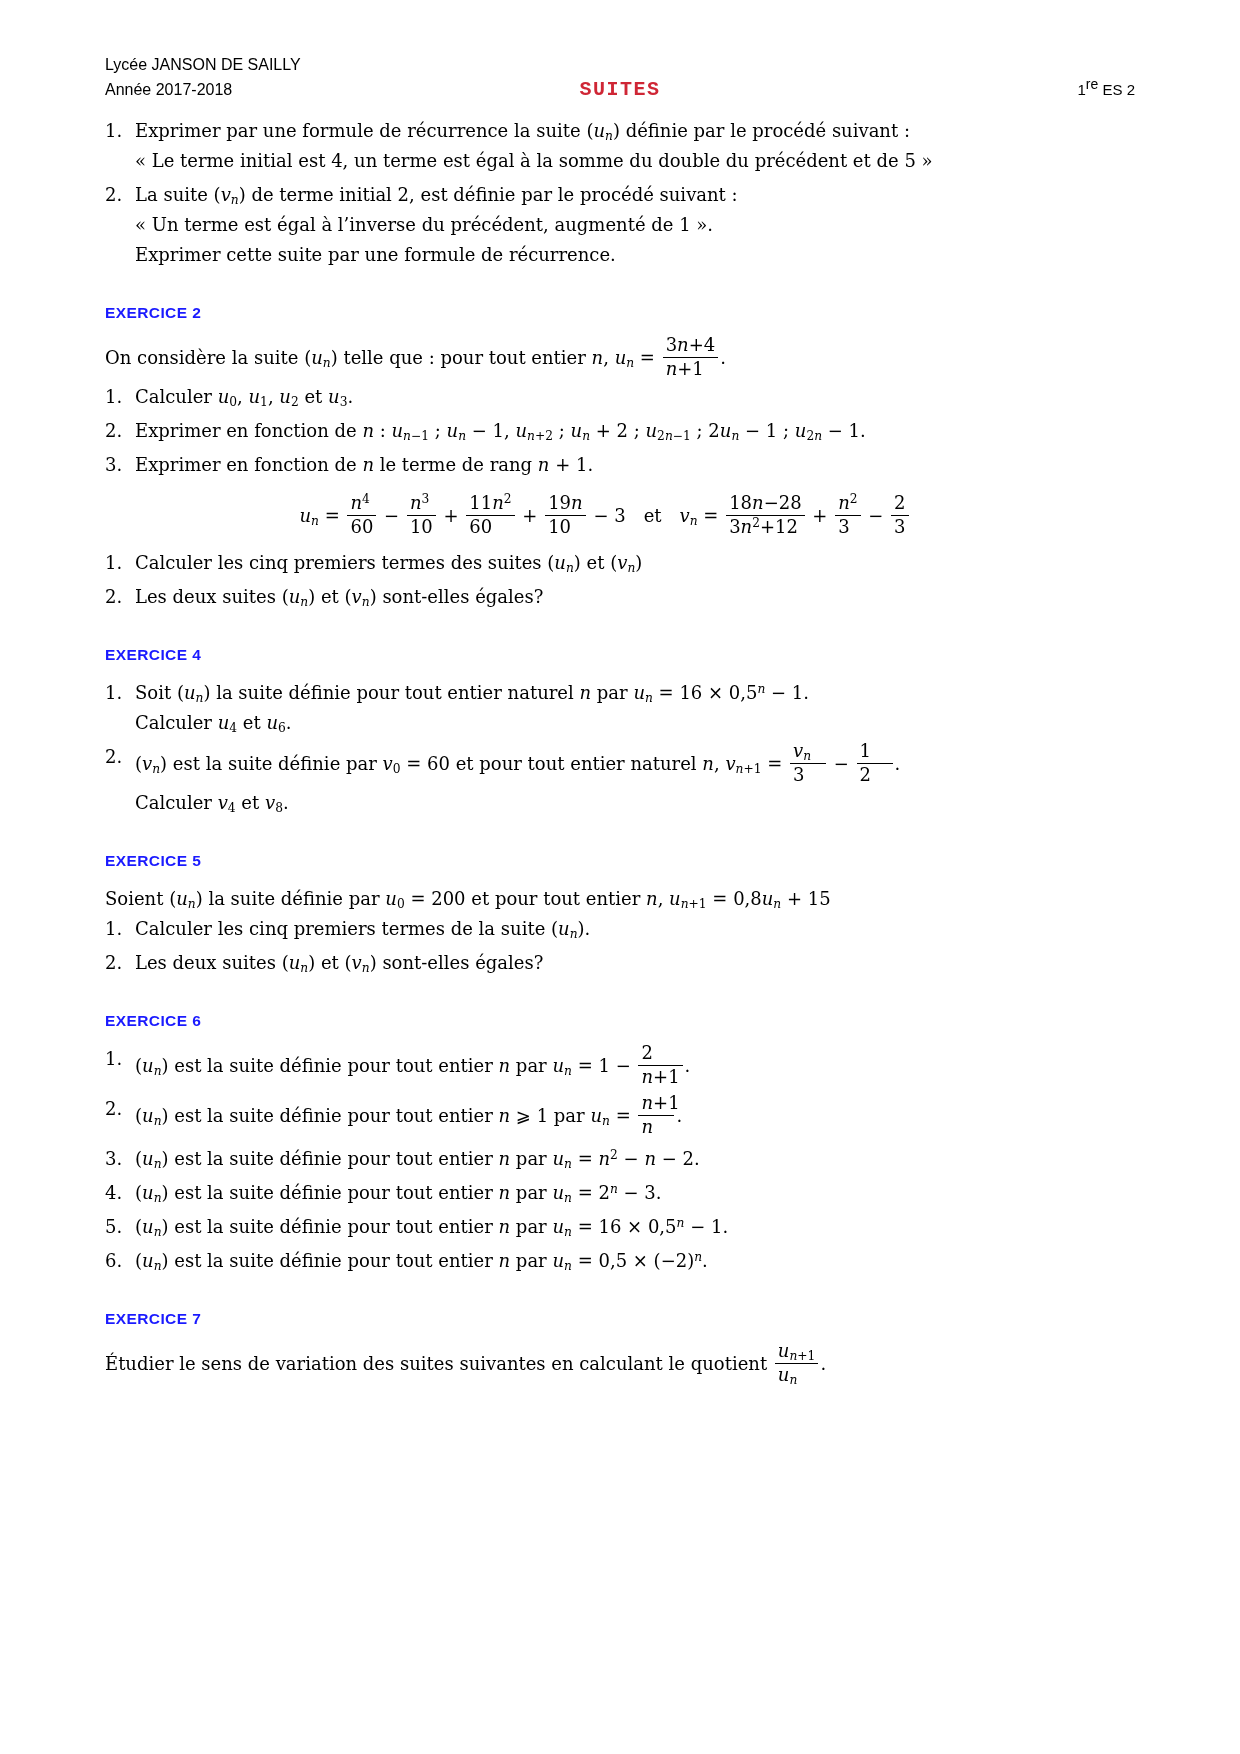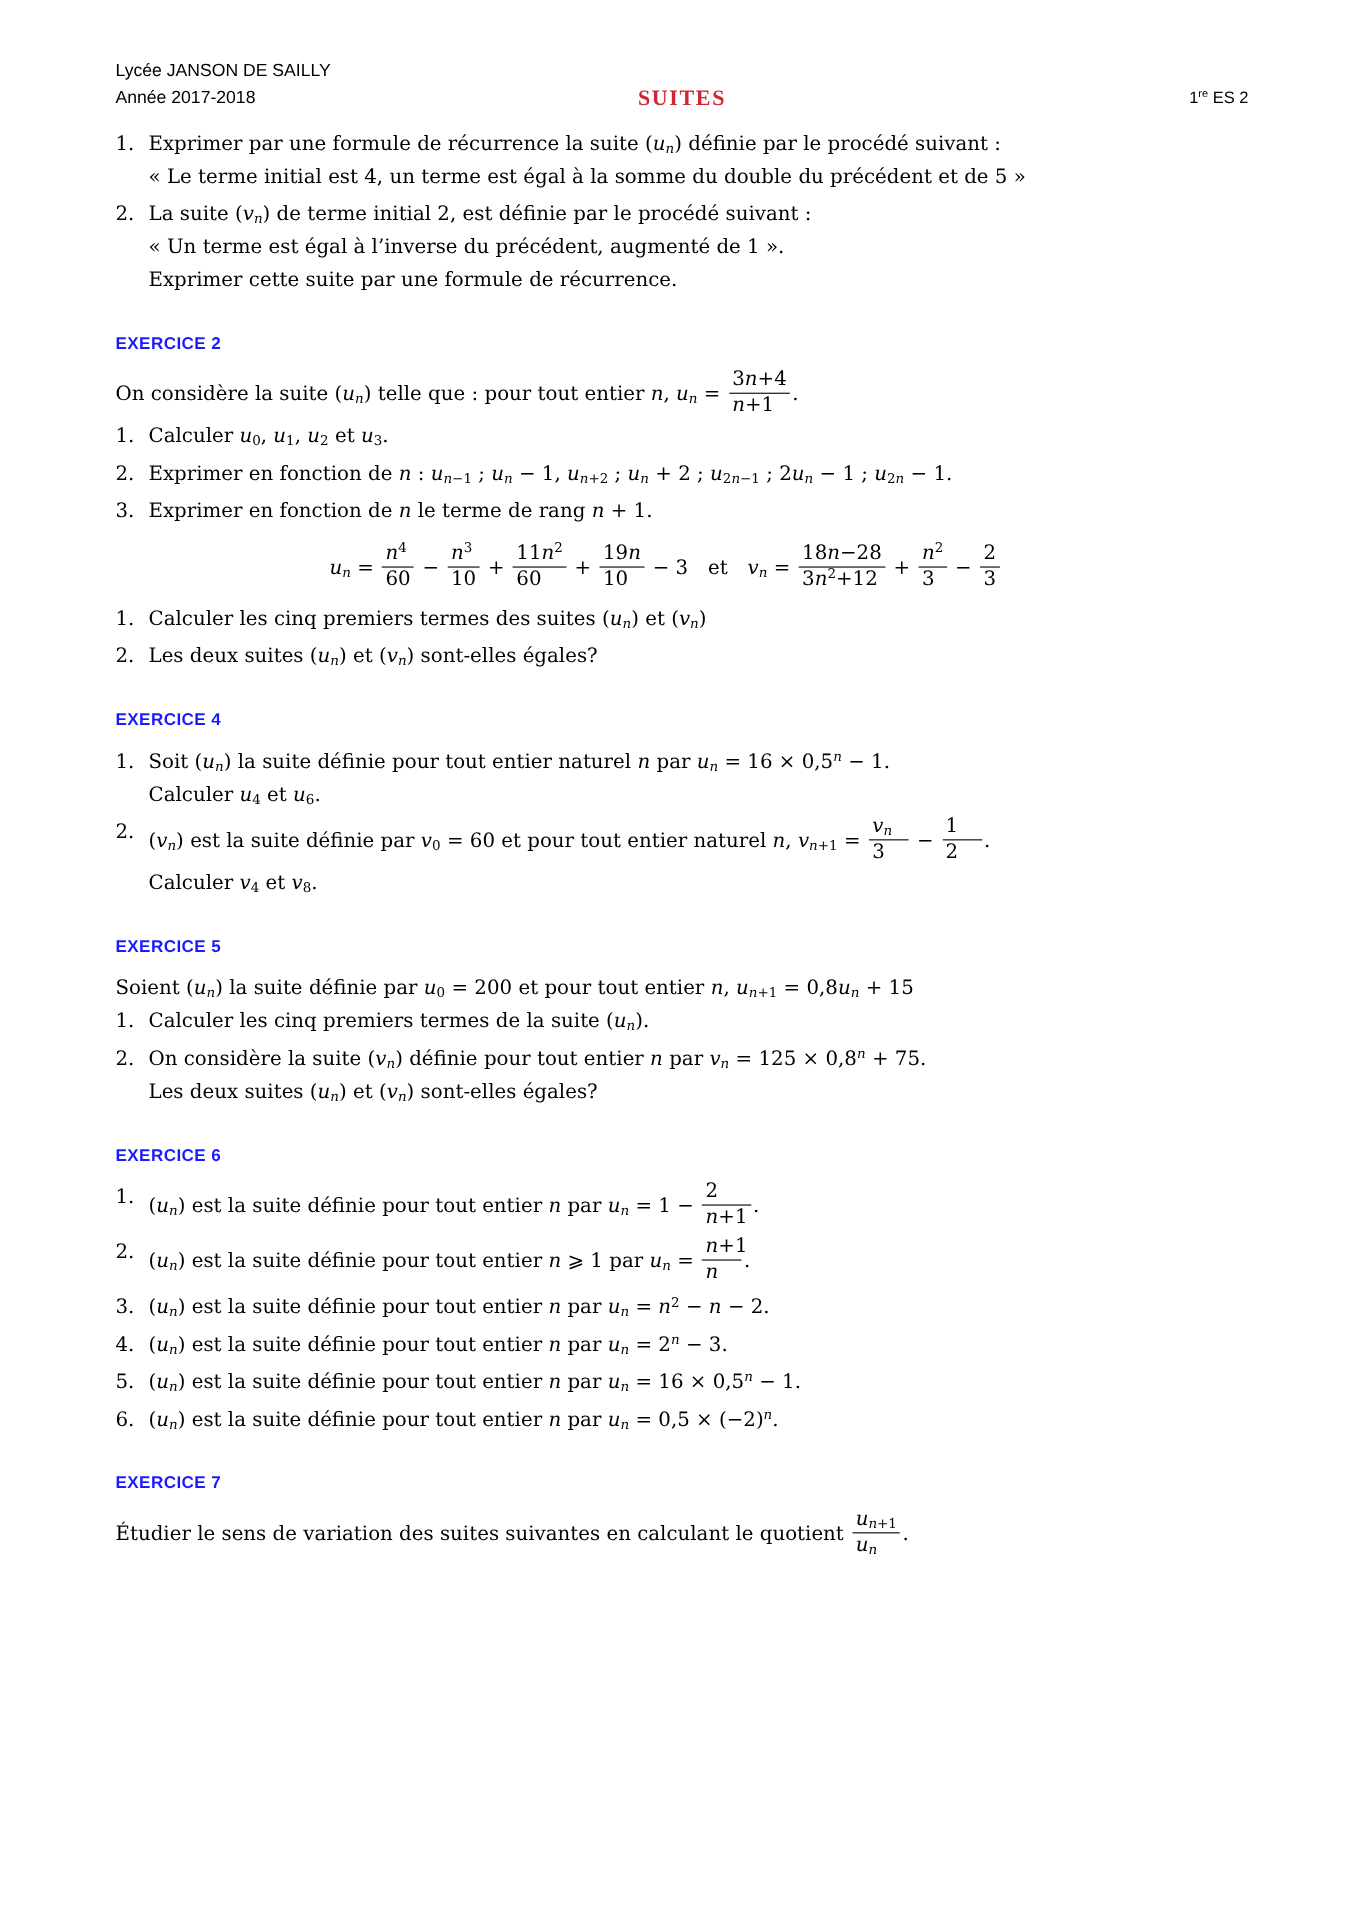--- a/index.html
+++ b/index.html
@@ -12,28 +12,28 @@
     padding:52px 105px 0 105px;
     font-family:"DejaVu Serif", serif;
     font-size:18px;color:#000;
   }
   
   .header{position:relative;}
   .school-line{font-family:"Liberation Sans", sans-serif;font-size:16px;line-height:25px;}
   .header-row{position:relative;line-height:25px;}
   .doc-title{
     position:absolute;left:0;right:0;bottom:0;text-align:center;
-    font-family:Liberation Serif, serif;font-weight:bold;
+    font-family:Liberation Mono, monospace;font-weight:bold;
     font-size:20px;letter-spacing:1.5px;color:var(--title-red,#cf2635);
   }
   .class-label{
     position:absolute;right:0;bottom:0;
     font-family:"Liberation Sans", sans-serif;font-size:15px;
   }
-  .class-label sup{font-size:10px;vertical-align:6px;}
+  .class-label sup{font-size:14px;vertical-align:6px;}
   
   .exercise{margin:0;}
   .ex-head{
     margin:34px 0 0 0;
     font-family:"Liberation Sans", sans-serif;font-weight:bold;
     font-size:15.5px;letter-spacing:.4px;
     color:var(--accent-blue,#1a1aff);
   }
   .ex-content{margin-top:14px;}
   .para,.line{margin:0;line-height:30px;}
@@ -164,21 +164,20 @@
       <p class="para rich">Soient <span class="m">(<i>u</i><sub><i>n</i></sub>)</span> la suite définie par <span class="m"><i>u</i><sub>0</sub> = 200</span> et pour tout entier <span class="m"><i>n</i></span>, <span class="m"><i>u</i><sub><i>n</i>+1</sub> = 0,8<i>u</i><sub><i>n</i></sub> + 15</span></p>
       <div class="item">
         <span class="num">1.</span>
         <div class="item-body">
           <p class="line rich">Calculer les cinq premiers termes de la suite <span class="m">(<i>u</i><sub><i>n</i></sub>)</span>.</p>
         </div>
       </div>
       <div class="item">
         <span class="num">2.</span>
         <div class="item-body">
-          <p class="line rich">On considère la suite <span class="m">(<i>v</i><sub><i>n</i></sub>)</span> définie pour tout entier <span class="m"><i>n</i></span> par <span class="m"><i>v</i><sub><i>n</i></sub> = 125 × 0,8<sup><i>n</i></sup> + 75</span>.</p>
           <p class="line rich">Les deux suites <span class="m">(<i>u</i><sub><i>n</i></sub>)</span> et <span class="m">(<i>v</i><sub><i>n</i></sub>)</span> sont-elles égales?</p>
         </div>
       </div>
     </div>
   </section>
 
   <section class="exercise">
     <h2 class="ex-head">EXERCICE 6</h2>
     <div class="ex-content">
       <div class="item">

